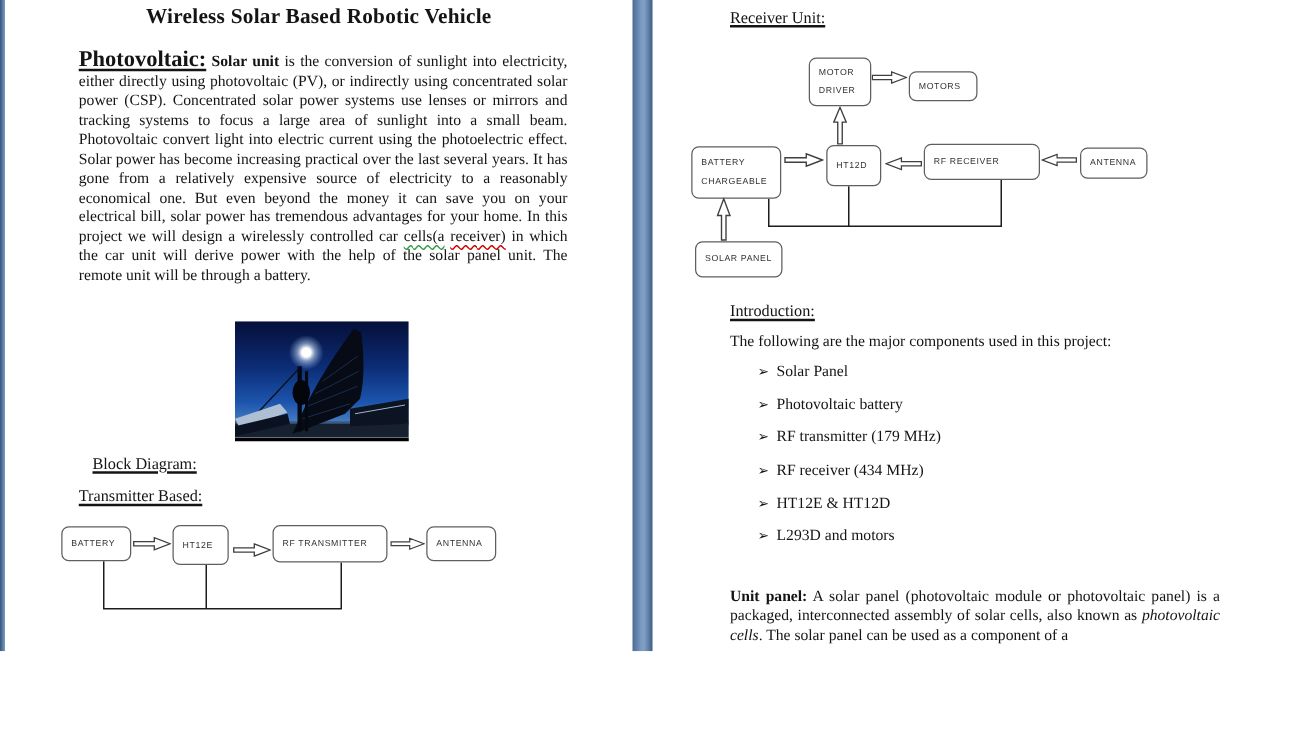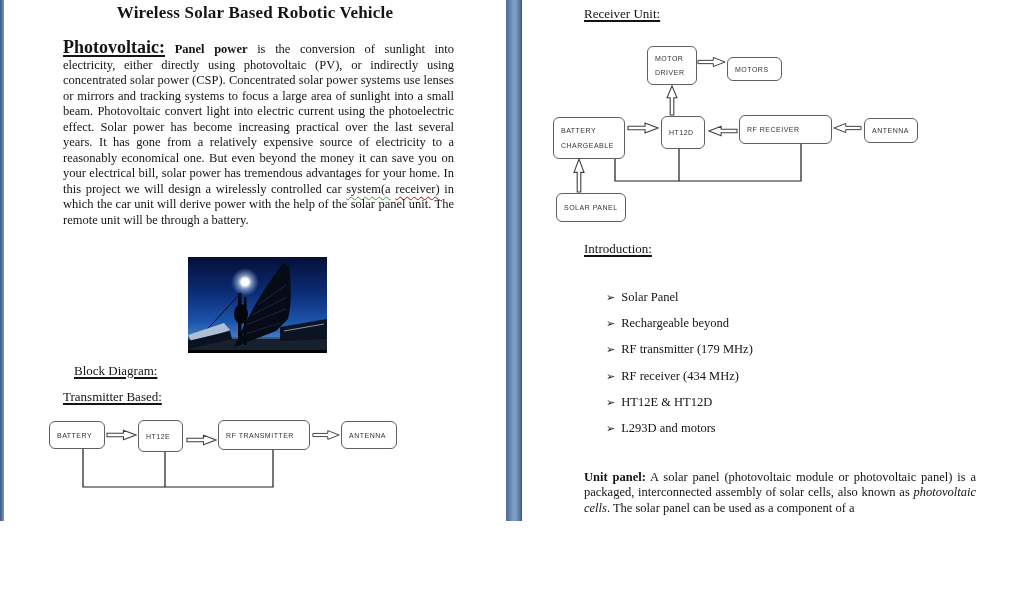--- a/index.html
+++ b/index.html
@@ -43,23 +43,23 @@
 <div id="screen">
 
   <div id="strip-left" class="chrome"></div>
   <div id="strip-mid" class="chrome"></div>
   <div id="bottom-bar"></div>
 
   <div class="abs" id="title">Wireless Solar Based Robotic Vehicle</div>
 
   <p class="abs" id="intro">
     <span class="intro-head">Photovoltaic:</span><span> </span>
-    <span class="lead-bold">Panel power</span>
+    <span class="lead-bold">Solar unit</span>
     <span> is the conversion of sunlight into electricity, either directly using photovoltaic (PV), or indirectly using concentrated solar power (CSP). Concentrated solar power systems use lenses or mirrors and tracking systems to focus a large area of sunlight into a small beam. Photovoltaic convert light into electric current using the photoelectric effect. Solar power has become increasing practical over the last several years. It has gone from a relatively expensive source of electricity to a reasonably economical one. But even beyond the money it can save you on your electrical bill, solar power has tremendous advantages for your home. In this project we will design a wirelessly controlled car </span>
-    <span class="sp-green">system(a</span>
+    <span class="sp-green">cells(a</span>
     <span> </span>
     <span class="sp-red">receiver)</span>
     <span> in which the car unit will derive power with the help of the solar panel unit. The remote unit will be through a battery.</span>
   </p>
 
   <div class="abs" id="photo">
     <svg viewBox="0 0 139 93" width="139" height="93">
       <defs>
         <linearGradient id="sky" x1="0" y1="0" x2="0" y2="1">
           <stop offset="0" stop-color="#050f38"></stop>
@@ -176,29 +176,30 @@
       </div>
     <div class="arr" style="left:28px;top:118px">
       <svg width="12" height="35" viewBox="0 0 12 34" preserveAspectRatio="none">
           <path d="M4.2 33 V14 H1 L6 1 L11 14 H7.8 V33 Z" fill="#fff" stroke="#3f3f3f" stroke-width="1.1"></path>
         </svg>
       </div>
   </div>
 
   <div class="h-underline" style="left:584px;top:241px">Introduction:</div>
 
+  <div class="abs" id="desc-intro" style="left:584px;top:266px">The following are the major components used in this project:</div>
 
   <div class="abs" id="component-list">
     <div class="li">
       <span class="bul">➢</span>
       <span class="litext">Solar Panel</span>
     </div>
     <div class="li">
       <span class="bul">➢</span>
-      <span class="litext">Rechargeable beyond</span>
+      <span class="litext">Photovoltaic battery</span>
     </div>
     <div class="li">
       <span class="bul">➢</span>
       <span class="litext">RF transmitter (179 MHz)</span>
     </div>
     <div class="li">
       <span class="bul">➢</span>
       <span class="litext">RF receiver (434 MHz)</span>
     </div>
     <div class="li">

